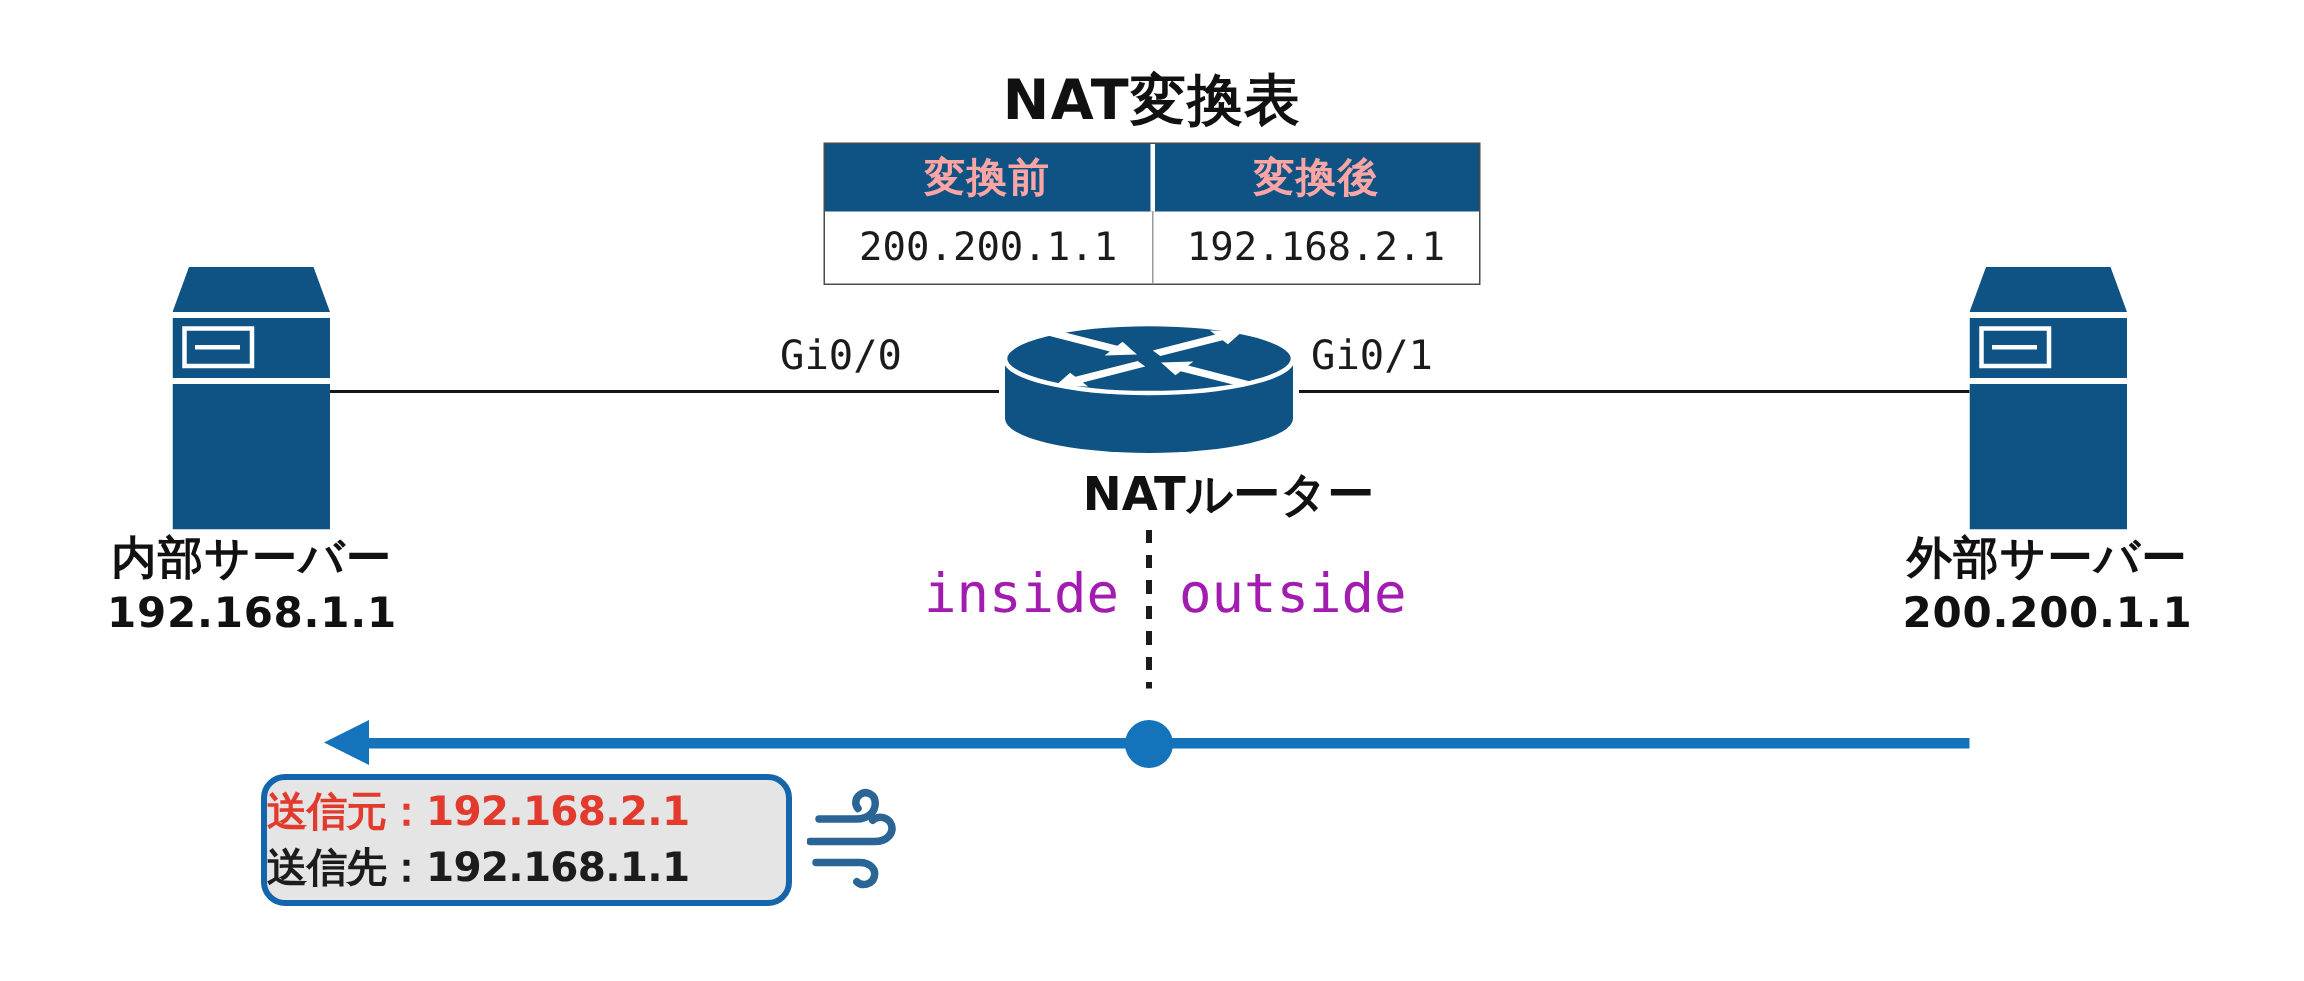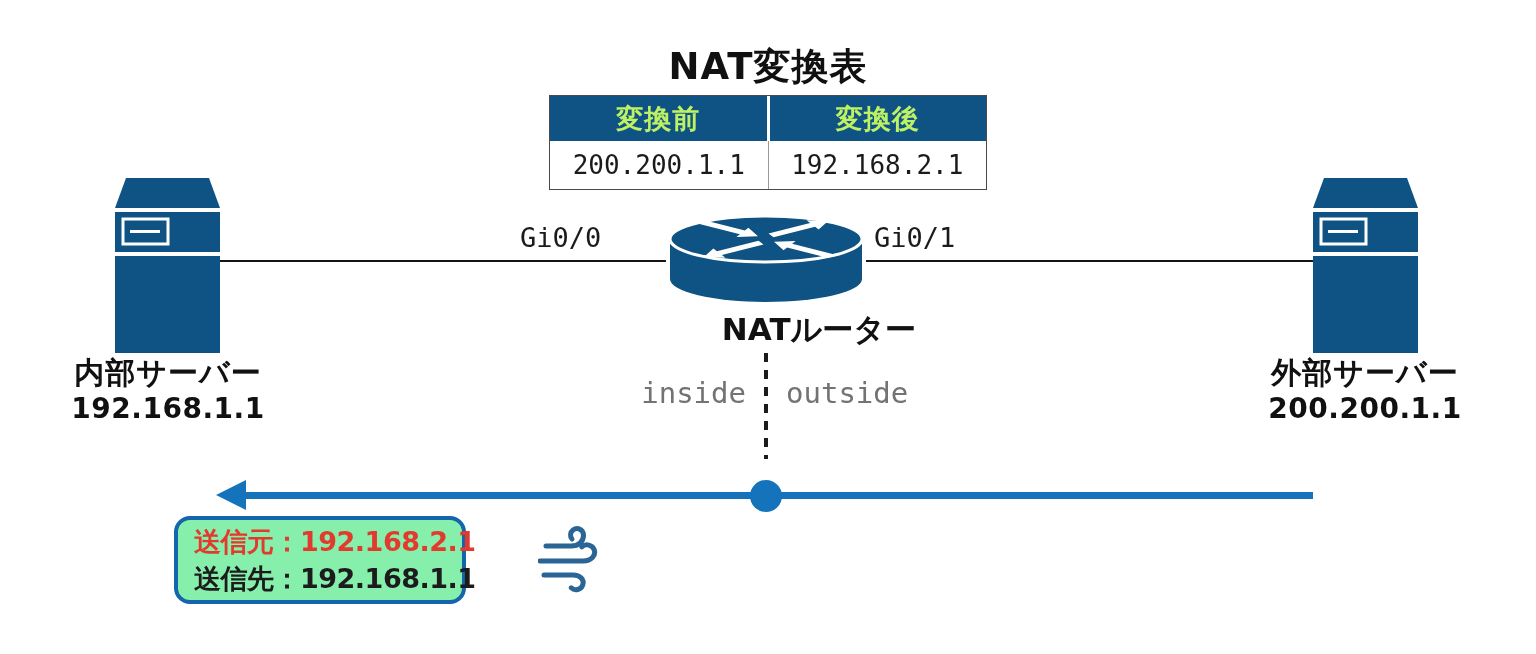--- a/index.html
+++ b/index.html
@@ -39,21 +39,21 @@
   }
   .nat-header {
     display: flex;
     background: var(--primary-blue, #0F5384);
   }
   .nat-header-cell {
     flex: 1;
     height: 45px;
     line-height: 45px;
     text-align: center;
-    color: #bef264;
+    color: #fca5a5;
     font-weight: 700;
     font-size: 27px;
     letter-spacing: 1px;
   }
   .nat-header-cell:first-child { border-right: 3px solid #ffffff; }
   .nat-row { display: flex; }
   .nat-cell {
     flex: 1;
     height: 48px;
     line-height: 48px;
@@ -101,22 +101,22 @@
     text-align: right;
     font-size: 31px;
     font-weight: 700;
     color: #111;
   }
 
   .zone-label {
     position: absolute;
     top: 376px;
     width: 160px;
-    font-size: 29px;
-    color: #737373;
+    font-size: 36px;
+    color: #a21caf;
   }
   .zone-label.inside  { left: 586px; text-align: right; }
   .zone-label.outside { left: 786px; text-align: left; }
 
   .boundary-dotted {
     position: absolute;
     left: 764px; top: 353px;
     width: 4px; height: 106px;
     background: repeating-linear-gradient(to bottom, #1b1b1b 0 9px, transparent 9px 17px);
   }
@@ -154,28 +154,28 @@
     left: 750px; top: 480px;
     width: 32px; height: 32px;
     border-radius: 50%;
     background: var(--flow-blue, #1573BB);
   }
 
   
   .packet-box {
     position: absolute;
     left: 174px; top: 516px;
-    width: 292px; height: 88px;
+    width: 354px; height: 88px;
     border: 4px solid var(--box-border-blue, #1565AD);
     border-radius: 16px;
-    background: #86efac;
+    background: #e5e5e5;
     display: flex;
     flex-direction: column;
     justify-content: center;
-    padding-left: 16px;
+    padding-left: 0;
   }
   .packet-line {
     font-size: 27px;
     font-weight: 700;
     line-height: 37px;
     letter-spacing: -0.5px;
     white-space: nowrap;
   }
   .packet-line.source      { color: var(--alert-red, #E23B2E); }
   .packet-line.destination { color: #1c1c1c; }

